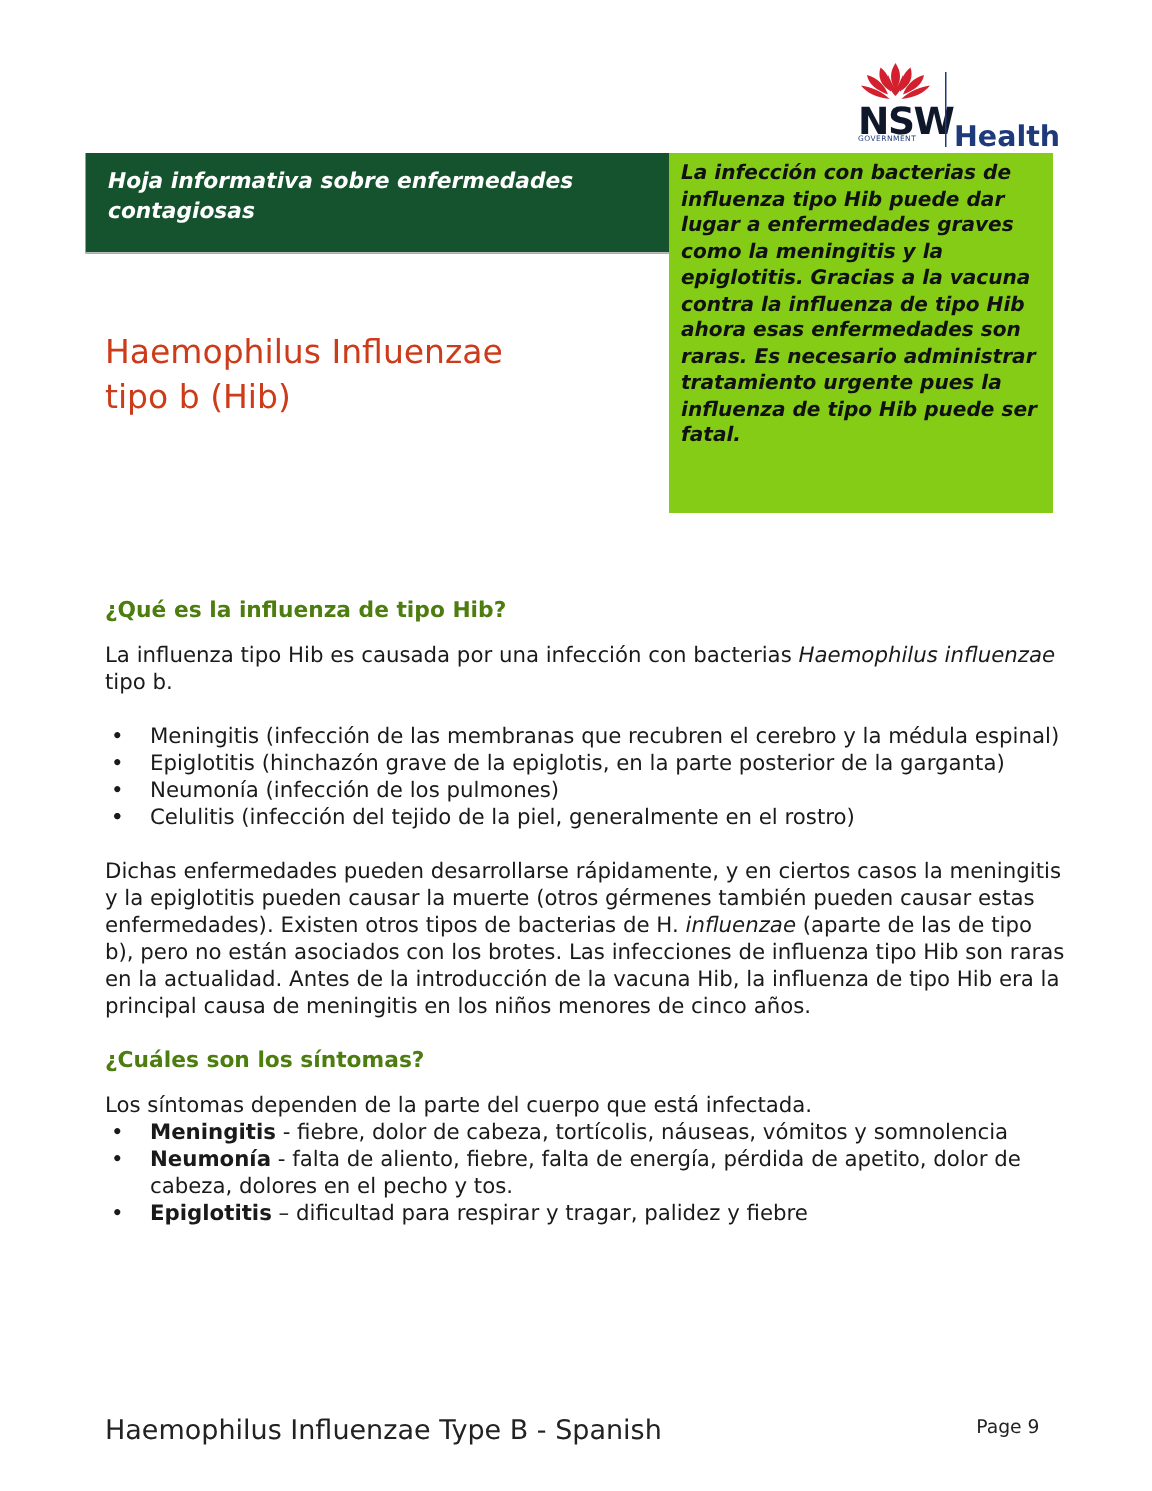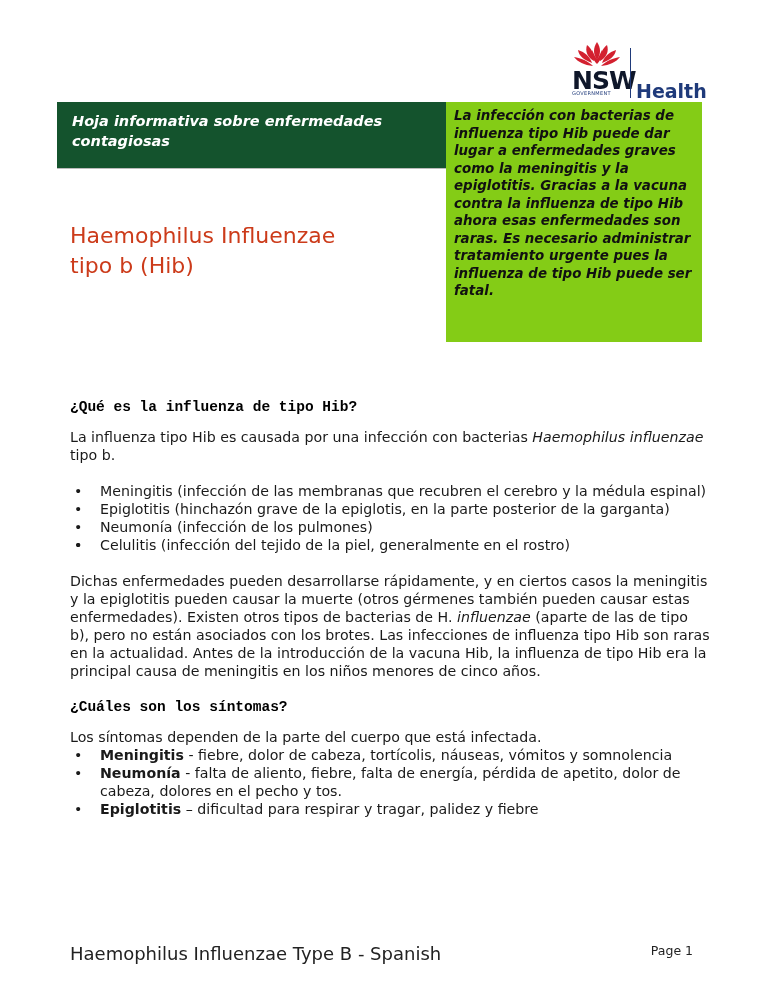--- a/index.html
+++ b/index.html
@@ -14,21 +14,21 @@
   .banner { position: absolute; left: 57px; top: 102px; width: 389px; height: 66px; background: #14532d;
             border-bottom: 1px solid #bbbbbb; }
   .banner-text { position: absolute; left: 15px; top: 9px; width: 370px; color: #ffffff;
                  font-weight: bold; font-style: italic; font-size: 14.5px; line-height: 20px; }
   .summary { position: absolute; left: 446px; top: 102px; width: 256px; height: 240px; background: #84cc16; }
   .summary-text { position: absolute; left: 8px; top: 5px; width: 245px; font-weight: bold; font-style: italic;
                   font-size: 13.4px; line-height: 17.5px; color: #111111; }
   .title { position: absolute; left: 70px; top: 221px; width: 360px; color: #cc3b1a; font-size: 22px; line-height: 30px; }
 
   .content { position: absolute; left: 70px; top: 398px; width: 640px; font-size: 14.2px; line-height: 18px; }
-  h2 { color: #000000; font-size: 14.5px; font-weight: bold; margin: 0 0 12px 0; line-height: 18px; font-family: Liberation Mono, monospace; }
+  h2 { color: #4d7c0f; font-size: 14.5px; font-weight: bold; margin: 0 0 12px 0; line-height: 18px; }
   p { margin: 0; }
   .gap { height: 18px; }
   ul { margin: 0; padding: 0; list-style: none; }
   li { position: relative; padding-left: 30px; }
   li .bullet { position: absolute; left: 4px; top: 0; }
   .after-list { height: 18px; }
   .sec2 { margin-top: 18px; }
   .footer-left { position: absolute; left: 70px; top: 943px; font-size: 18px; color: #222; }
   .footer-right { position: absolute; right: 75px; top: 943px; font-size: 12.5px; color: #222; }
 </style>
@@ -84,13 +84,13 @@
   <h2 class="sec2">¿Cuáles son los síntomas?</h2>
   <p>Los síntomas dependen de la parte del cuerpo que está infectada.</p>
   <ul>
     <li><span class="bullet">•</span><strong>Meningitis</strong><span> - </span><span>fiebre, dolor de cabeza, tortícolis, náuseas, vómitos y somnolencia</span></li>
     <li><span class="bullet">•</span><strong>Neumonía</strong><span> - </span><span>falta de aliento, fiebre, falta de energía, pérdida de apetito, dolor de cabeza, dolores en el pecho y tos.</span></li>
     <li><span class="bullet">•</span><strong>Epiglotitis</strong><span> – </span><span>dificultad para respirar y tragar, palidez y fiebre</span></li>
   </ul>
 </div>
 
 <div class="footer-left">Haemophilus Influenzae Type B - Spanish</div>
-<div class="footer-right">Page 1</div>
+<div class="footer-right">Page 9</div>
 
 </body></html>

